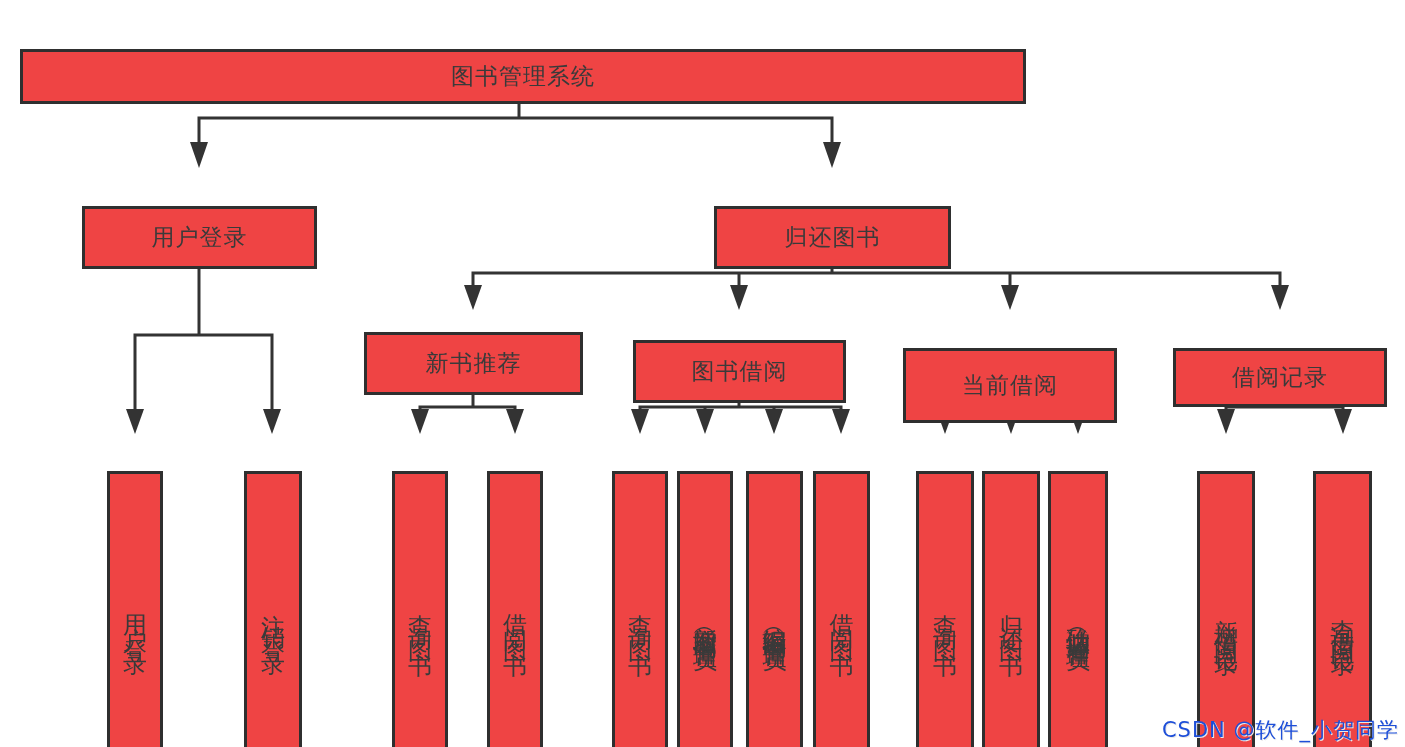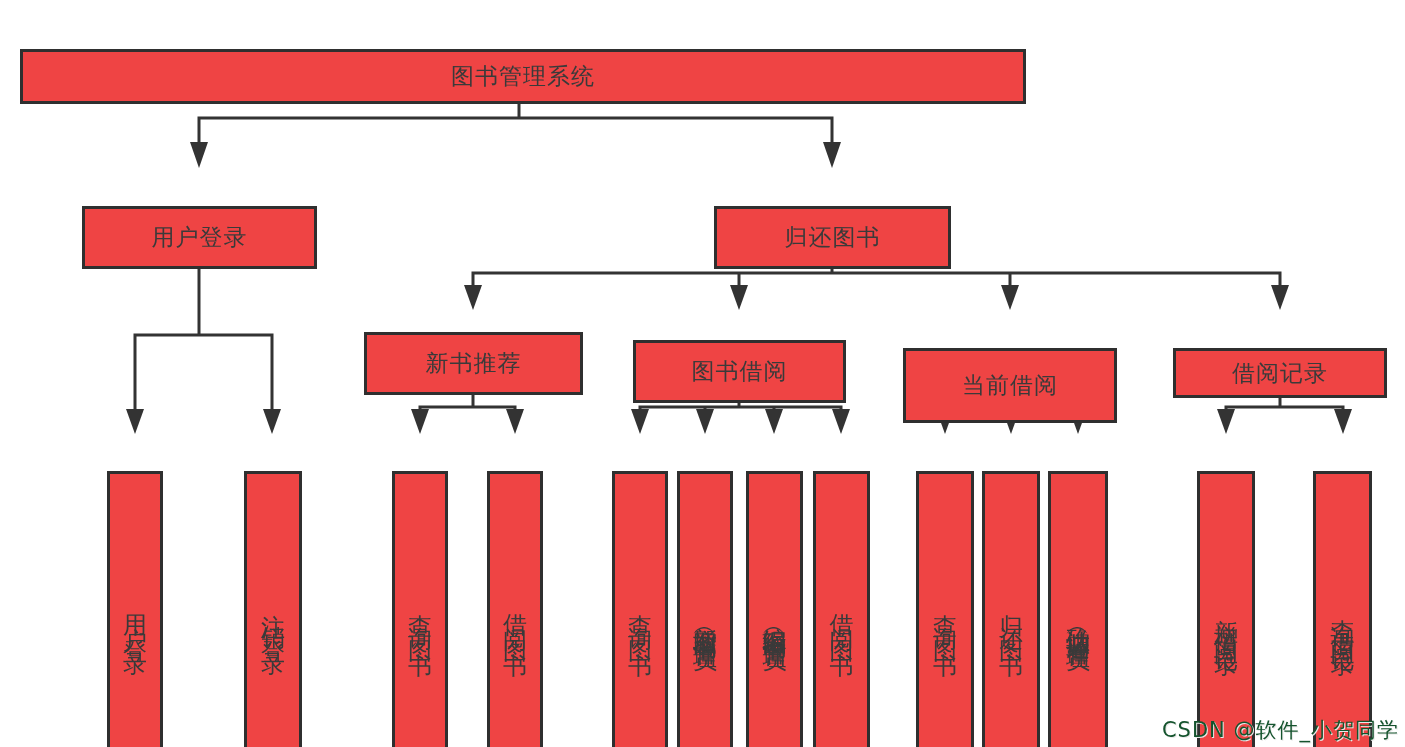--- a/index.html
+++ b/index.html
@@ -47,21 +47,21 @@
   }
   .sp-lg span { letter-spacing: 13px; }
   .sp-md span { letter-spacing: 7px; }
   .sp-sm span { letter-spacing: 3px; }
   .watermark {
     position: absolute;
     right: 6px;
     bottom: 3px;
     z-index: 5;
     font-size: 21px;
-    color: #14532d;
+    color: #1d4ed8;
     text-shadow: 1px 1px 0 #e9e9e9;
     white-space: nowrap;
     letter-spacing: 1px;
   }
 </style>
 </head>
 <body>
 
 <div class="stage">
 
@@ -154,21 +154,21 @@
 
   <div class="box hbox" style="left:364px; top:296px; width:219px; height:63px;">
     <span>新书推荐</span>
   </div>
   <div class="box hbox" style="left:633px; top:304px; width:213px; height:63px;">
     <span>图书借阅</span>
   </div>
   <div class="box hbox" style="left:903px; top:312px; width:214px; height:75px;">
     <span>当前借阅</span>
   </div>
-  <div class="box hbox" style="left:1173px; top:312px; width:214px; height:50px;text-align:center;">
+  <div class="box hbox" style="left:1173px; top:312px; width:214px; height:59px;text-align:center;">
     <span>借阅记录</span>
   </div>
 
   <div class="box leaf sp-lg" style="left:107px; top:435px; width:56px; height:300px;">
     <span>用户登录</span>
   </div>
   <div class="box leaf sp-lg" style="left:244px; top:435px; width:58px; height:300px;">
     <span>注销登录</span>
   </div>
 

